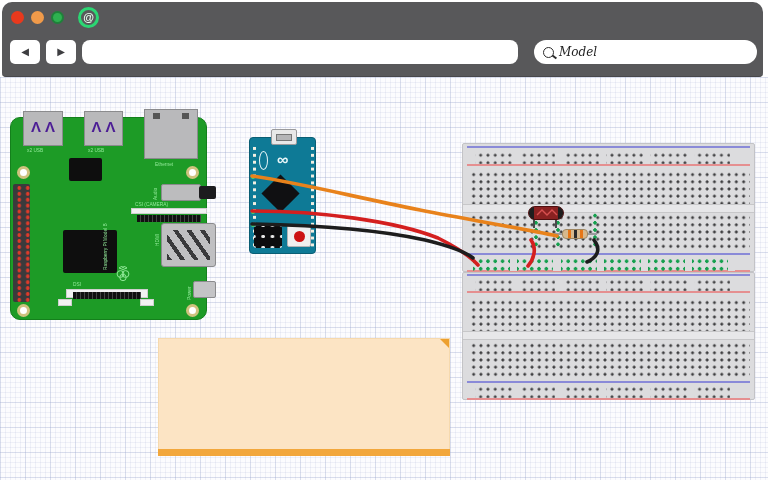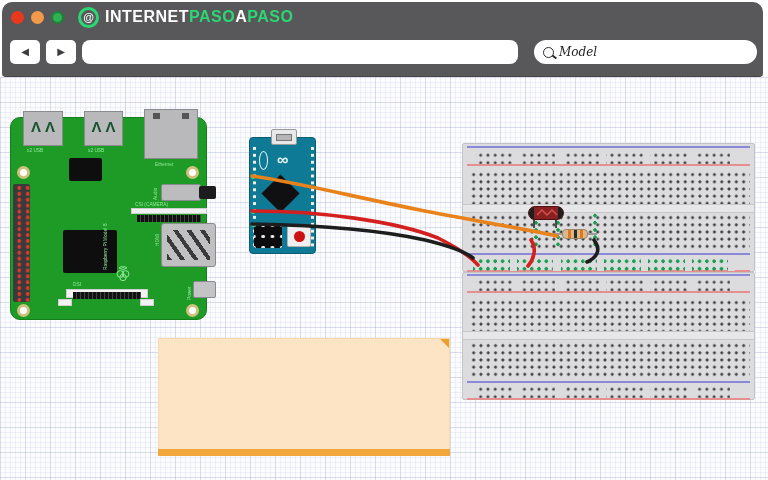--- a/index.html
+++ b/index.html
@@ -45,21 +45,21 @@
               linear-gradient(90deg, rgba(170,180,215,.16) 1px, transparent 1px);
             background-size:25px 25px, 25px 25px, 5px 5px, 5px 5px; }
 
   .wire-layer { position:absolute; left:0; top:0; width:768px; height:403px; z-index:30; pointer-events:none; }
 
   
   .rpi { position:absolute; left:10px; top:40px; width:197px; height:203px;
          border-radius:10px; border:1px solid #14801c; z-index:10; }
   .rpi .port { position:absolute; background:#b9b9bb; border:1px solid #8b8b8d; }
   .usb-prongs { width:100%; height:100%; display:flex; justify-content:center; gap:3px;
-                color:#14532d; font-size:15px; font-weight:bold; line-height:30px; }
+                color:#4c1d95; font-size:15px; font-weight:bold; line-height:30px; }
   .eth { background:#c4c4c6; }
   .eth .pins { position:absolute; top:3px; left:8px; right:8px; display:flex; justify-content:space-between; }
   .eth .pins i { width:7px; height:6px; background:#555; }
   .tiny { position:absolute; color:#93ea9a; font-size:6px; transform:scale(.8);
           transform-origin:left top; white-space:nowrap; }
   .tiny.vert { transform:rotate(-90deg) scale(.8); transform-origin:left top; }
   .gpio { position:absolute; left:2px; top:66px; width:17px; height:118px; background:#3a3a3c;
           background-image:radial-gradient(circle, #e03a2a 1.6px, rgba(0,0,0,0) 2.1px);
           background-size:8.5px 5.9px; background-position:2px 1px; border-radius:2px; }
   .chip { position:absolute; background:#0e0e0e; border-radius:2px; }
@@ -150,21 +150,20 @@
 <body>
 
 <div class="stage">
 
   <div class="chrome">
     <div class="titlebar">
       <span class="dot first" style="background: rgb(232, 57, 29);"></span>
       <span class="dot" style="background: rgb(240, 154, 74);"></span>
       <span class="dot ring" style="background: rgb(46, 177, 80);"></span>
       <span class="logo-ring">@</span>
-      <span class="brand"><span style="color: rgb(255, 255, 255);">INTERNET</span><span style="color: rgb(43, 214, 115);">PASO</span><span style="color: rgb(255, 255, 255);">A</span><span style="color: rgb(43, 214, 115);">PASO</span></span>
     </div>
     <div class="toolbar">
       <button class="navbtn back">◀</button>
       <button class="navbtn fwd">▶</button>
       <input class="addressbar" value="" style="">
       <div class="searchbox">
         <span class="mag"></span>
         <span class="search-text">Model</span>
       </div>
     </div>

